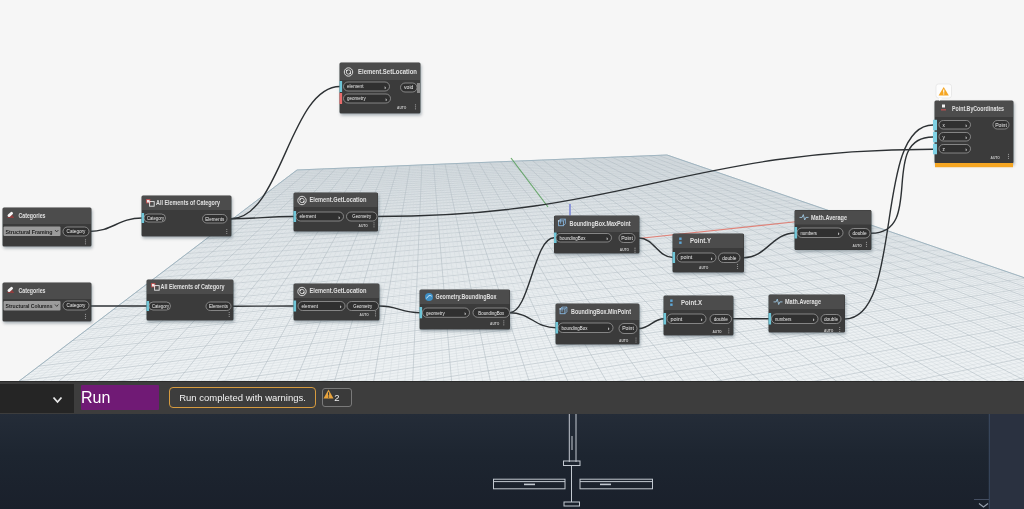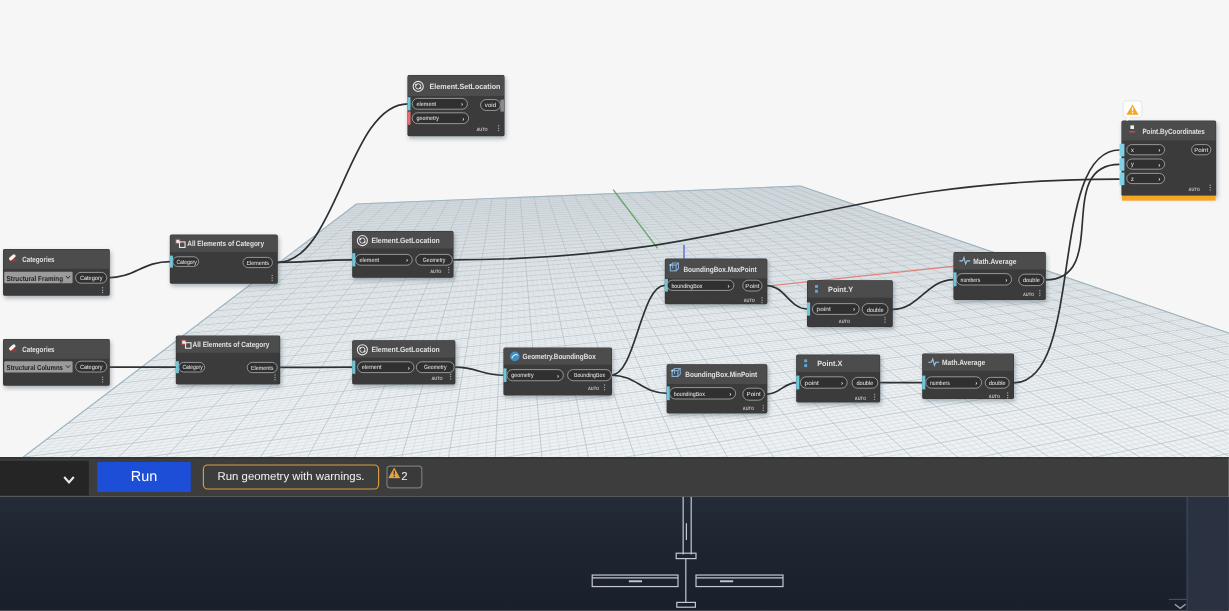--- a/index.html
+++ b/index.html
@@ -1,20 +1,20 @@
 <!DOCTYPE html>
 <html><head><meta charset="utf-8"><style>
 *{margin:0;padding:0;box-sizing:border-box}
 body{width:1024px;height:509px;overflow:hidden;font-family:"Liberation Sans",sans-serif;background:#f6f6f6}
 #canvas{position:absolute;left:0;top:0;width:1024px;height:381px;background:#f6f6f6}
 #bar{position:absolute;left:0;top:381px;width:1024px;height:33px;background:#3d3d3d;border-top:1px solid #2a2a2a}
 #dd{position:absolute;left:0;top:2px;width:74px;height:29px;background:#252525}
 #dd svg{position:absolute;left:52px;top:12px}
-#run{position:absolute;left:81px;top:3px;width:78px;height:25px;background:#1d4ed8;color:#fff;
- font-size:12px;text-align:center;line-height:25px;border-radius:1px}
+#run{position:absolute;left:81px;top:3px;width:78px;height:25px;background:#701a75;color:#fff;
+ font-size:16px;line-height:25px;border-radius:1px}
 #status{position:absolute;left:169px;top:4.5px;width:147px;height:21px;border:1.5px solid #d79b3f;
  border-radius:4px;color:#f2f2f2;font-size:9.5px;text-align:center;line-height:19px}
 #badge{position:absolute;left:322px;top:5.5px;width:30px;height:19px;border:1px solid #7a7a7a;
  border-radius:3px;background:#3a3a3a;color:#f0f0f0;font-size:9.5px;line-height:18px;text-align:center}
 #view{position:absolute;left:0;top:414px;width:1024px;height:95px;
  background:linear-gradient(180deg,#242c38 0%,#1d2530 45%,#1a202b 100%)}
 svg{position:absolute;left:0;top:0}
 </style></head><body>
 <div id="canvas">
     <svg width="1024" height="381" viewBox="0 0 1024 381">
@@ -914,21 +914,21 @@
       </g>
 </svg>
   </div>
 <div id="bar">
  <div id="dd">
       <svg width="12" height="9">
         <path d="M1.5,1.5 L5.5,6 L9.5,1.5" fill="none" stroke="#e8e8e8" stroke-width="1.8"></path>
       </svg>
     </div>
  <div id="run">Run</div>
- <div id="status">Run geometry with warnings.</div>
+ <div id="status">Run completed with warnings.</div>
  <div id="badge"><svg width="11" height="10" style="vertical-align:-1px">
         <path d="M5.5,0.5 L10.5,9.5 L0.5,9.5 Z" fill="#e8a33d"></path>
         <rect x="5" y="3.2" width="1.1" height="3.4" fill="#3a3a3a"></rect>
         <rect x="5" y="7.4" width="1.1" height="1.2" fill="#3a3a3a"></rect>
       </svg> 2</div>
 </div>
 <div id="view">
     <svg width="1024" height="95" viewBox="0 414 1024 95">
 <line x1="569.3" y1="414.0" x2="569.3" y2="462.0" stroke="#c3c9d1" stroke-width="1" opacity="1"></line>
       <line x1="576.0" y1="414.0" x2="576.0" y2="462.0" stroke="#c3c9d1" stroke-width="1" opacity="1"></line>

